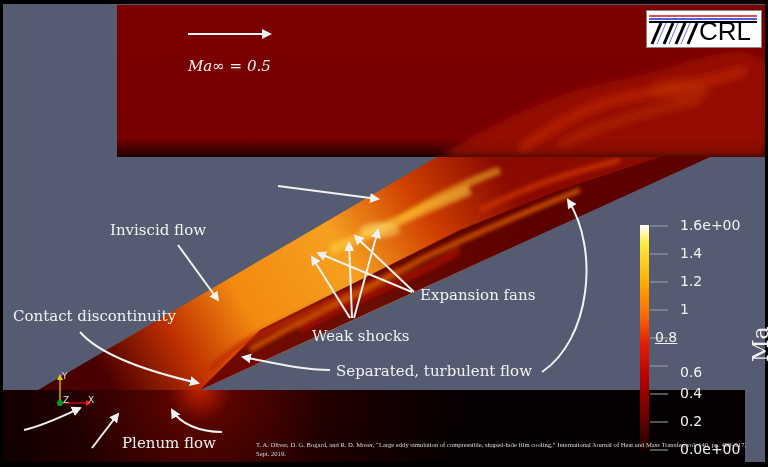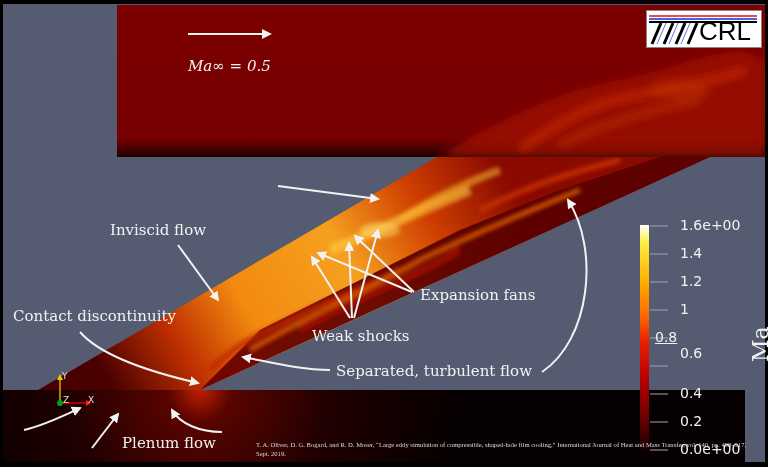--- a/index.html
+++ b/index.html
@@ -167,20 +167,20 @@
 
   <div class="tick" style="left:62px;top:371px;font-size:9px;color:#e0e0e0;">Y</div>
   <div class="tick" style="left:63px;top:395px;font-size:9px;color:#e0e0e0;">Z</div>
   <div class="tick" style="left:88px;top:395px;font-size:9px;color:#e0e0e0;">X</div>
 
   <div class="tick" style="left:680px;top:217px;">1.6e+00</div>
   <div class="tick" style="left:680px;top:245px;">1.4</div>
   <div class="tick" style="left:680px;top:273px;">1.2</div>
   <div class="tick" style="left:680px;top:301px;">1</div>
   <div class="tick" style="left:655px;top:329px;text-decoration:underline;">0.8</div>
-  <div class="tick" style="left:680px;top:345px;text-align:center;">0.6</div>
+  <div class="tick" style="left:680px;top:364px;text-align:center;">0.6</div>
   <div class="tick" style="left:680px;top:385px;">0.4</div>
   <div class="tick" style="left:680px;top:413px;">0.2</div>
   <div class="tick" style="left:680px;top:441px;">0.0e+00</div>
   <div class="ma-label" style="left:748px;top:362px;">Ma</div>
 
   <div class="citation">T. A. Oliver, D. G. Bogard, and R. D. Moser, “Large eddy simulation of compressible, shaped-hole film cooling,” International Journal of Heat and Mass Transfer, vol. 140, pp. 498–517, Sept. 2019.</div>
 </div>
 
 </body></html>

